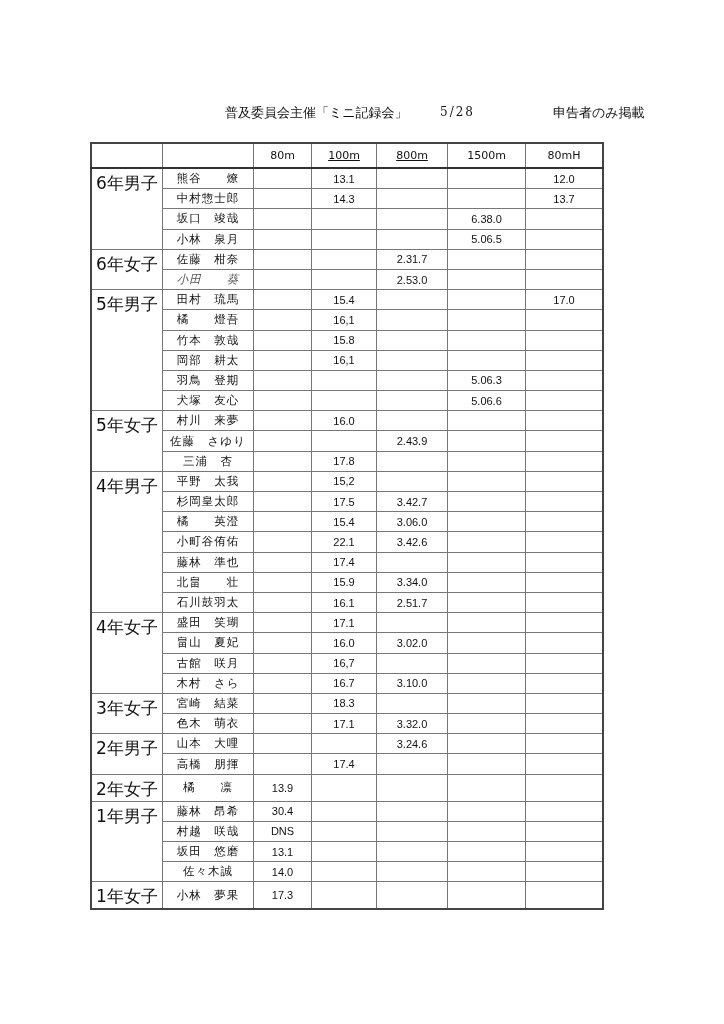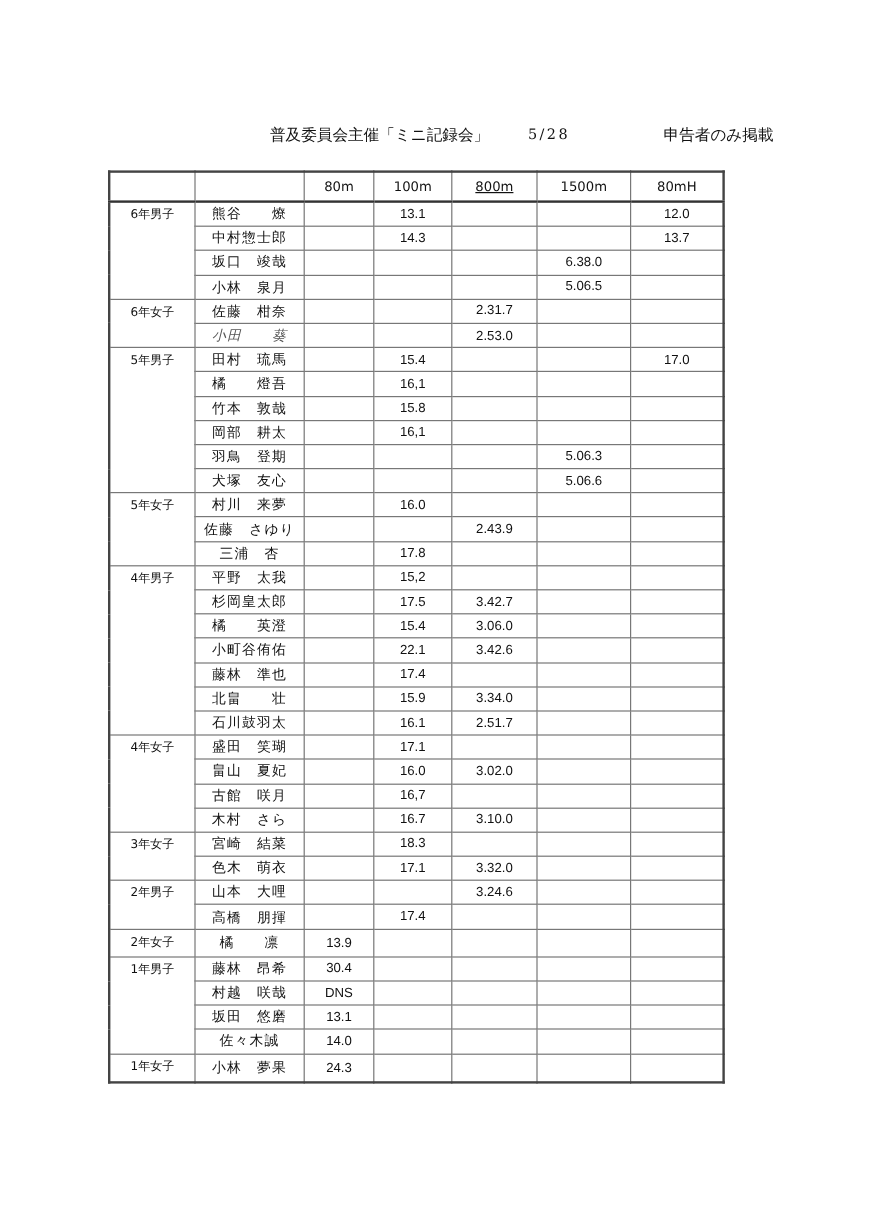--- a/index.html
+++ b/index.html
@@ -5,23 +5,23 @@
   html, body { margin:0; padding:0; background:#ffffff; }
   body { width:724px; height:1024px; position:relative; font-family:"DejaVu Sans", sans-serif; color:#111; overflow:hidden; }
   .title-line { position:absolute; top:104px; left:0; width:724px; height:20px; font-size:13px; }
   .title-line span { position:absolute; white-space:nowrap; }
   .t-main { left:225px; }
   .t-date { left:440px; font-family:"DejaVu Serif", serif; font-size:12px; letter-spacing:2px; top:1px;text-align:right; }
   .t-note { left:506px;margin-left:47px; }
   table.results { position:absolute; left:90px; top:142px; border-collapse:collapse; border:2px solid #444; font-size:11px; }
   table.results td, table.results th { border:1px solid #777; height:19.2px; padding:0; text-align:center; font-weight:normal; }
   table.results tr.head th { height:20px; border-bottom:2px solid #333; }
-  .c-grade { width:70px; vertical-align:top; font-size:10px; padding-top:3px !important; }
+  .c-grade { width:70px; vertical-align:top; font-size:17px; padding-top:3px !important; }
   .c-name { width:90px; font-size:11.5px; letter-spacing:1px; }
-  .c-80 { width:57px; } .c-100 { width:64px; } .c-800 { width:70px;text-decoration:underline; } .c-1500 { width:77px; } .c-h { width:76px; }
+  .c-80 { width:57px; } .c-100 { width:64px;text-decoration:underline; } .c-800 { width:70px;text-decoration:underline; } .c-1500 { width:77px; } .c-h { width:76px; }
   td.val { font-family:"Liberation Sans", sans-serif; font-size:11px; }
   .light { color:#555; font-weight:300;font-style:italic; }
 </style>
 </head>
 <body>
 
 <div class="title-line">
   <span class="t-main">普及委員会主催「ミニ記録会」</span>
   <span class="t-date">5/28</span>
   <span class="t-note">申告者のみ掲載</span>
@@ -326,20 +326,20 @@
         <td class="c-name">佐々木誠</td>
         <td class="val">14.0</td>
         <td class="val"></td>
         <td class="val"></td>
         <td class="val"></td>
         <td class="val"></td>
       </tr>
       <tr>
         <td class="c-grade" rowspan="1">1年女子</td>
         <td class="c-name">小林　夢果</td>
-        <td class="val">24.3</td>
+        <td class="val">17.3</td>
         <td class="val"></td>
         <td class="val"></td>
         <td class="val"></td>
         <td class="val"></td>
       </tr>
     </tbody>
 </table>
 
 </body></html>

